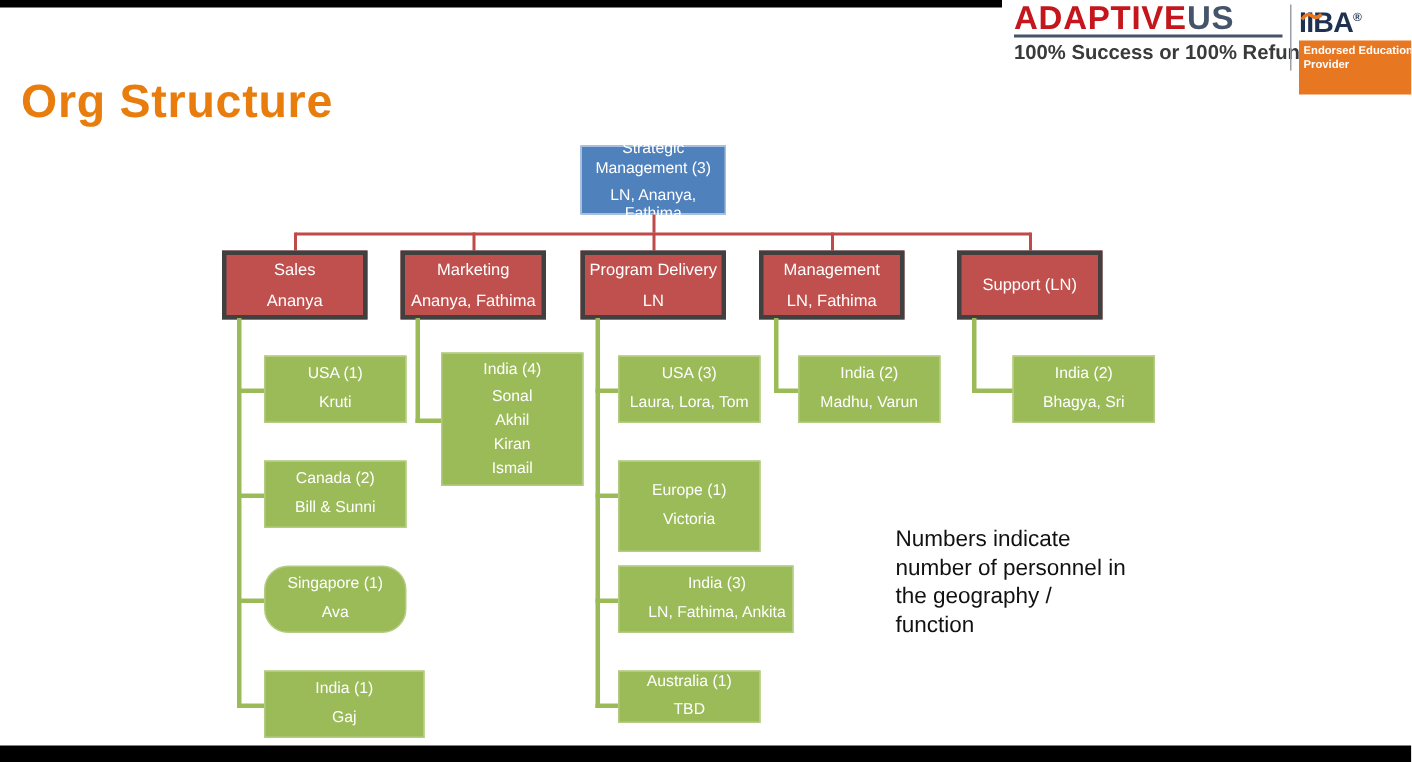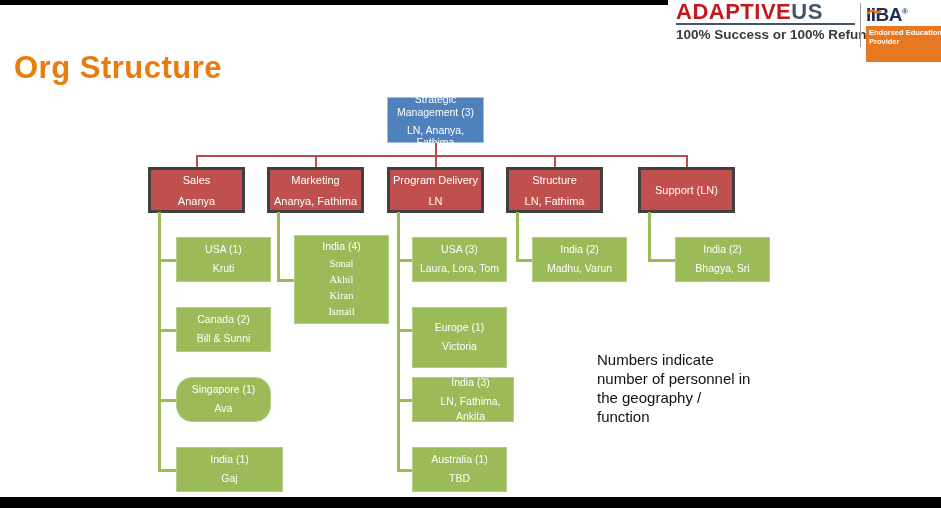--- a/index.html
+++ b/index.html
@@ -36,21 +36,21 @@
     justify-content:center;text-align:center;box-sizing:border-box;}
   .node.blue{background:#4F81BD;border:1px solid #A7BFDE;font-size:10.5px;}
   .node.red{background:#C0504D;border:3px solid #404040;font-size:11px;}
   .node.green{background:#9BBB59;border:1px solid #B4CC82;font-size:10.5px;}
   .node .node-title{line-height:13px;}
   .node.blue .node-members{margin-top:5px;line-height:12px;}
   .node.red .node-members{margin-top:8px;line-height:12px;}
   .node.green .node-names{margin-top:5px;}
   .node.green .geo-name{line-height:15px;}
   .node.green.tall .node-names{margin-top:3px;}
-  .node.green.tall .geo-name{line-height:16px;font-family:Liberation Serif, serif;}
+  .node.green.tall .geo-name{line-height:16px;}
   .line{position:absolute;}
 
   
   .note{position:absolute;left:597px;top:350px;width:160px;font-size:15px;line-height:19px;color:#111;}
 </style>
 </head>
 <body>
 
 <div id="slide">
   <div class="top-bar"></div>
@@ -153,37 +153,37 @@
         </div>
       </div>
       <div class="line" style="left: 397px; top: 259px; width: 15px; height: 3px; background: rgb(155, 187, 89);"></div>
       <div class="node green" style="left: 412px; top: 307px; width: 95px; height: 61px;">
         <div class="node-title">Europe (1)</div>
         <div class="node-names">
           <div class="geo-name">Victoria</div>
         </div>
       </div>
       <div class="line" style="left: 397px; top: 329px; width: 15px; height: 3px; background: rgb(155, 187, 89);"></div>
-      <div class="node green" style="left: 412px; top: 377px; width: 102px; height: 45px; padding-left: 15px;">
+      <div class="node green" style="left: 412px; top: 377px; width: 117px; height: 45px; padding-left: 15px;">
         <div class="node-title">India (3)</div>
         <div class="node-names">
           <div class="geo-name">LN, Fathima, Ankita</div>
         </div>
       </div>
       <div class="line" style="left: 397px; top: 399px; width: 15px; height: 3px; background: rgb(155, 187, 89);"></div>
-      <div class="node green" style="left: 412px; top: 447px; width: 95px; height: 45px;">
+      <div class="node green" style="left: 412px; top: 447px; width: 95px; height: 35px;">
         <div class="node-title">Australia (1)</div>
         <div class="node-names">
           <div class="geo-name">TBD</div>
         </div>
       </div>
       <div class="line" style="left: 397px; top: 469px; width: 15px; height: 3px; background: rgb(155, 187, 89);"></div>
       <div class="line" style="left: 397px; top: 212px; width: 3px; height: 260px; background: rgb(155, 187, 89);"></div>
       <div class="node red" style="left: 506px; top: 167px; width: 97px; height: 46px;">
-        <div class="node-title">Structure</div>
+        <div class="node-title">Management</div>
         <div class="node-members">LN, Fathima</div>
       </div>
       <div class="node green" style="left: 532px; top: 237px; width: 95px; height: 45px;">
         <div class="node-title">India (2)</div>
         <div class="node-names">
           <div class="geo-name">Madhu, Varun</div>
         </div>
       </div>
       <div class="line" style="left: 516px; top: 259px; width: 16px; height: 3px; background: rgb(155, 187, 89);"></div>
       <div class="line" style="left: 516px; top: 212px; width: 3px; height: 50px; background: rgb(155, 187, 89);"></div>

